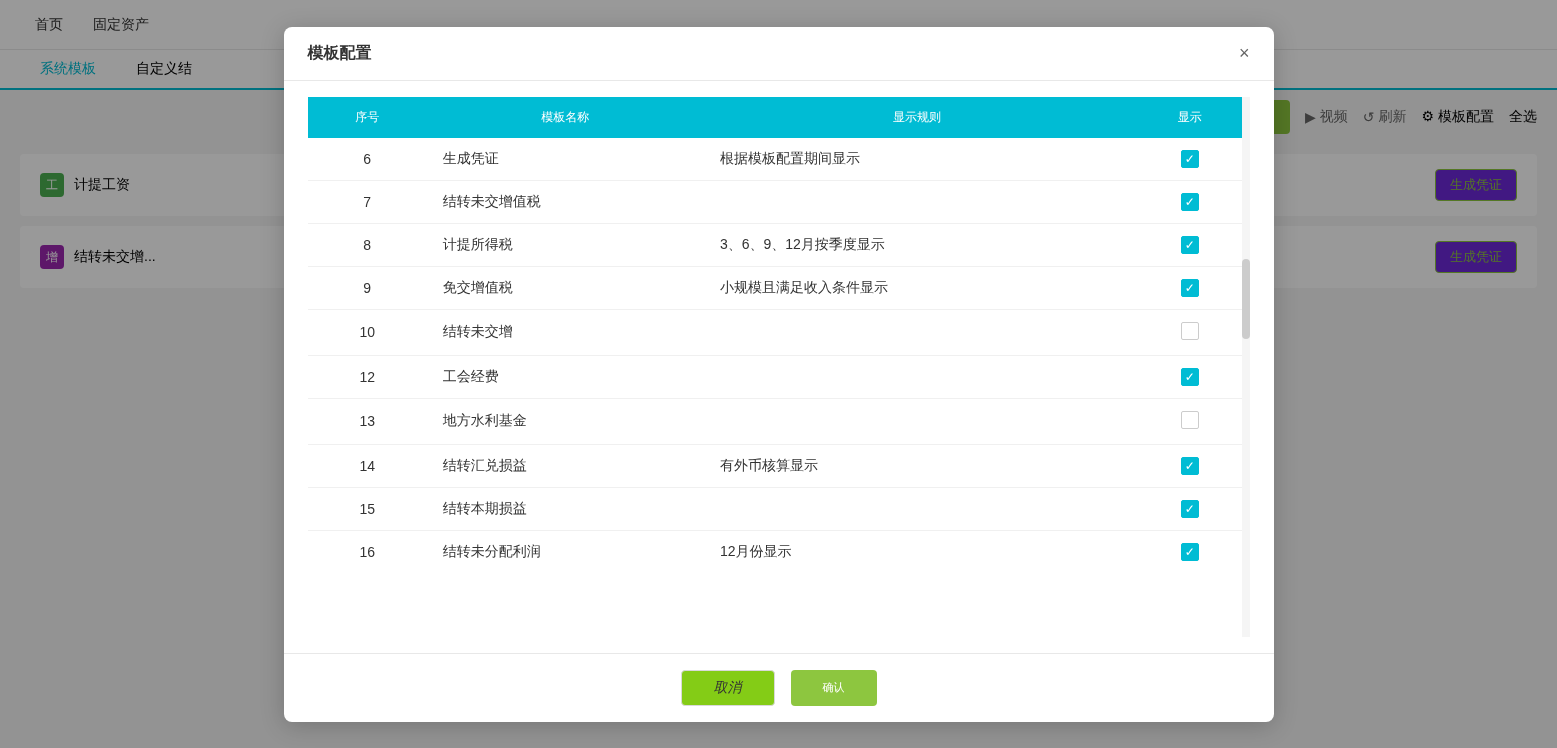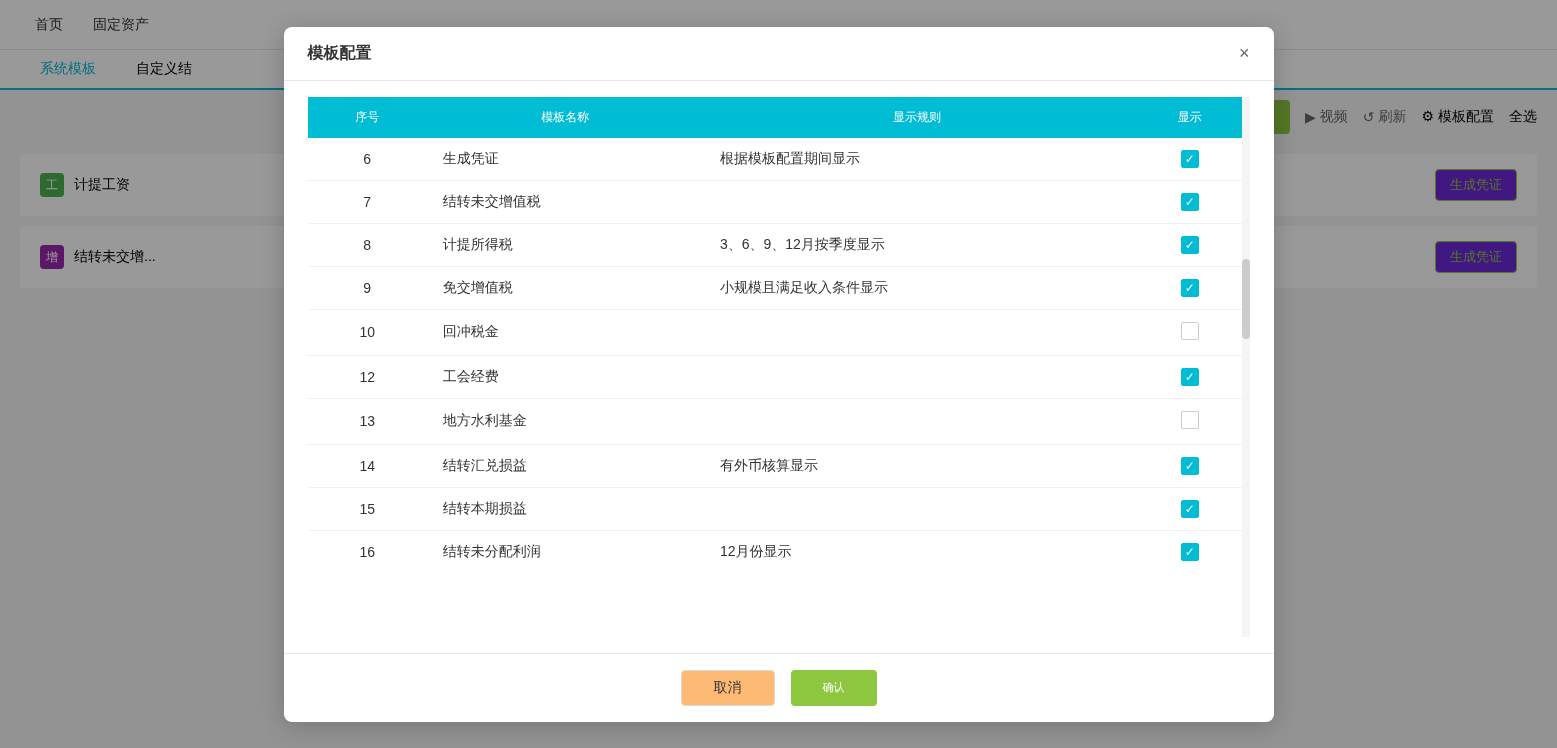--- a/index.html
+++ b/index.html
@@ -272,25 +272,26 @@
       display: flex;
       justify-content: center;
       gap: 16px;
       padding: 16px 24px;
       border-top: 1px solid #e8e8e8;
     }
 
     .btn-cancel {
       padding: 8px 32px;
       border: 1px solid #d9d9d9;
-      background: #fdba74;
+      background: #84cc16;
       border-radius: 4px;
       cursor: pointer;
       font-size: 14px;
       color: #333;
+      font-style: italic;
     }
 
     .btn-confirm {
       padding: 8px 32px;
       border: none;
       background: #8dc63f;
       color: #fff;
       border-radius: 4px;
       cursor: pointer;
       font-size: 11px;
@@ -415,21 +416,21 @@
                 <td class="checkbox-cell"><div class="custom-checkbox checked"></div></td>
               </tr>
               <tr>
                 <td>9</td>
                 <td>免交增值税</td>
                 <td>小规模且满足收入条件显示</td>
                 <td class="checkbox-cell"><div class="custom-checkbox checked"></div></td>
               </tr>
               <tr>
                 <td>10</td>
-                <td>回冲税金</td>
+                <td>结转未交增</td>
                 <td></td>
                 <td class="checkbox-cell"><div class="custom-checkbox"></div></td>
               </tr>
               <tr>
                 <td>12</td>
                 <td>工会经费</td>
                 <td></td>
                 <td class="checkbox-cell"><div class="custom-checkbox checked"></div></td>
               </tr>
               <tr>

